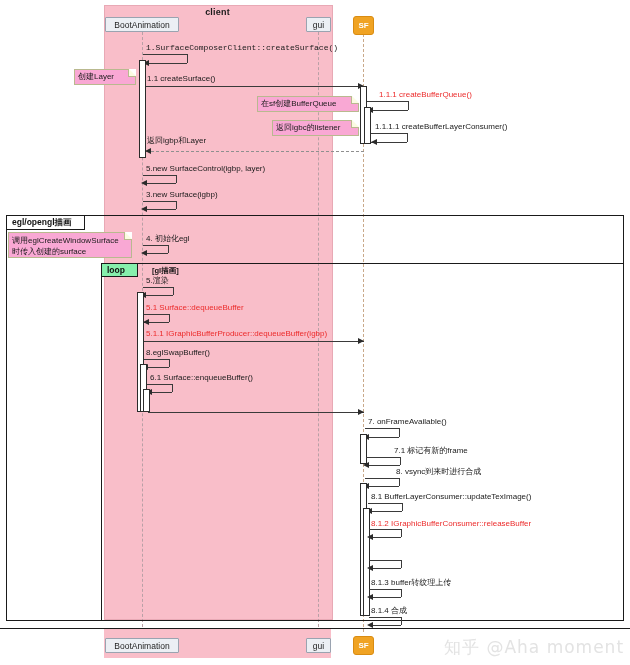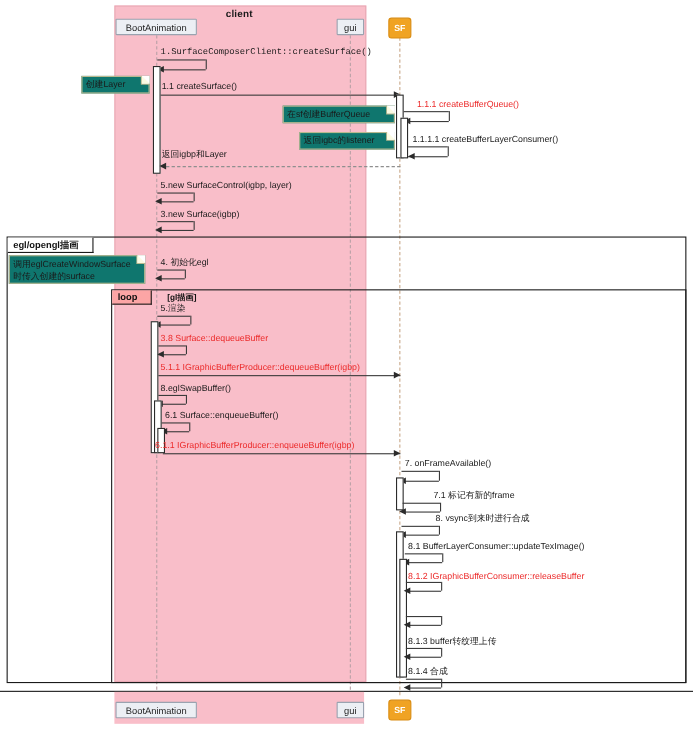--- a/index.html
+++ b/index.html
@@ -94,21 +94,21 @@
     border-left:6px solid #2b2b2b;
   }
   
   .selfcall{ position:absolute; }
   .selfcall .t{position:absolute;left:0;top:0;height:0;border-top:1px solid #3a3a3a;}
   .selfcall .r{position:absolute;top:0;width:0;border-left:1px solid #3a3a3a;}
   .selfcall .b{position:absolute;left:0;height:0;border-top:1px solid #3a3a3a;}
   
   .note{
     position:absolute;
-    background:#0f766e;
+    background:#f9a8d4;
     border:1px solid #b9b98f;
     font-size:8px;
     color:#1a1a1a;
     line-height:10.5px;
     padding:2px 20px 2px 3px;
     box-sizing:border-box;
     white-space:nowrap;
   }
   .note:after{
     content:"";
@@ -139,21 +139,21 @@
     border-right:1.4px solid #1a1a1a;
     border-bottom:1.4px solid #1a1a1a;
     box-sizing:border-box;
     font-size:8.5px;
     font-weight:bold;
     color:#111;
     padding:1px 12px 1px 5px;
     line-height:11px;
     white-space:nowrap;
   }
-  .frame-tab.pink{ background:#fca5a5; }
+  .frame-tab.pink{ background:#86efac; }
   .frame-guard{
     position:absolute;
     font-size:7.5px;
     font-weight:bold;
     color:#111;
     white-space:nowrap;
   }
   .hrule{
     position:absolute;
     height:0;
@@ -282,21 +282,21 @@
   <div class="msg-label" style="left:146px;top:276px;">5.渲染</div>
   <div class="selfcall" style="left:143px;top:287px;">
     <div class="t" style="width:30px;"></div>
     <div class="r" style="left:30px;height:8px;"></div>
     <div class="b" style="top:8px;width:30px;"></div>
   </div>
   <div class="arrow-left" style="left:140px;top:292px;"></div>
 
   <div class="activation" style="left:137px;top:292px;width:7px;height:120px;"></div>
 
-  <div class="msg-label red" style="left:146px;top:303px;">3.8 Surface::dequeueBuffer</div>
+  <div class="msg-label red" style="left:146px;top:303px;">5.1 Surface::dequeueBuffer</div>
   <div class="selfcall" style="left:144px;top:314px;">
     <div class="t" style="width:25px;"></div>
     <div class="r" style="left:25px;height:8px;"></div>
     <div class="b" style="top:8px;width:25px;"></div>
   </div>
   <div class="arrow-left" style="left:143px;top:319px;"></div>
 
   <div class="msg-label red" style="left:146px;top:329px;">5.1.1  IGraphicBufferProducer::dequeueBuffer(igbp)</div>
   <div class="hline" style="left:144px;top:341px;width:220px;"></div>
   <div class="arrow-right" style="left:358px;top:338px;"></div>
@@ -313,21 +313,20 @@
 
   <div class="msg-label" style="left:150px;top:373px;">6.1 Surface::enqueueBuffer()</div>
   <div class="selfcall" style="left:147px;top:384px;">
     <div class="t" style="width:25px;"></div>
     <div class="r" style="left:25px;height:8px;"></div>
     <div class="b" style="top:8px;width:25px;"></div>
   </div>
   <div class="arrow-left" style="left:146px;top:389px;"></div>
   <div class="activation" style="left:143px;top:389px;width:7px;height:23px;"></div>
 
-  <div class="msg-label red" style="left:141px;top:400px;">6.1.1 IGraphicBufferProducer::enqueueBuffer(igbp)</div>
   <div class="hline" style="left:148px;top:412px;width:216px;"></div>
   <div class="arrow-right" style="left:358px;top:409px;"></div>
 
   <div class="msg-label" style="left:368px;top:417px;">7. onFrameAvailable()</div>
   <div class="selfcall" style="left:365px;top:428px;">
     <div class="t" style="width:34px;"></div>
     <div class="r" style="left:34px;height:9px;"></div>
     <div class="b" style="top:9px;width:34px;"></div>
   </div>
   <div class="arrow-left" style="left:363px;top:434px;"></div>
@@ -396,14 +395,15 @@
   <div class="actor-box" style="left:105px;top:638px;width:74px;height:15px;">
     <span>BootAnimation</span>
   </div>
   <div class="actor-box" style="left:306px;top:638px;width:25px;height:15px;">
     <span>gui</span>
   </div>
   <div class="actor-box sf-box" style="left:353px;top:636px;width:21px;height:19px;">
     <span>SF</span>
   </div>
 
+  <div class="watermark" style="left:444px;top:636px;">知乎 @Aha moment</div>
 
 </div>
 
 </body></html>

